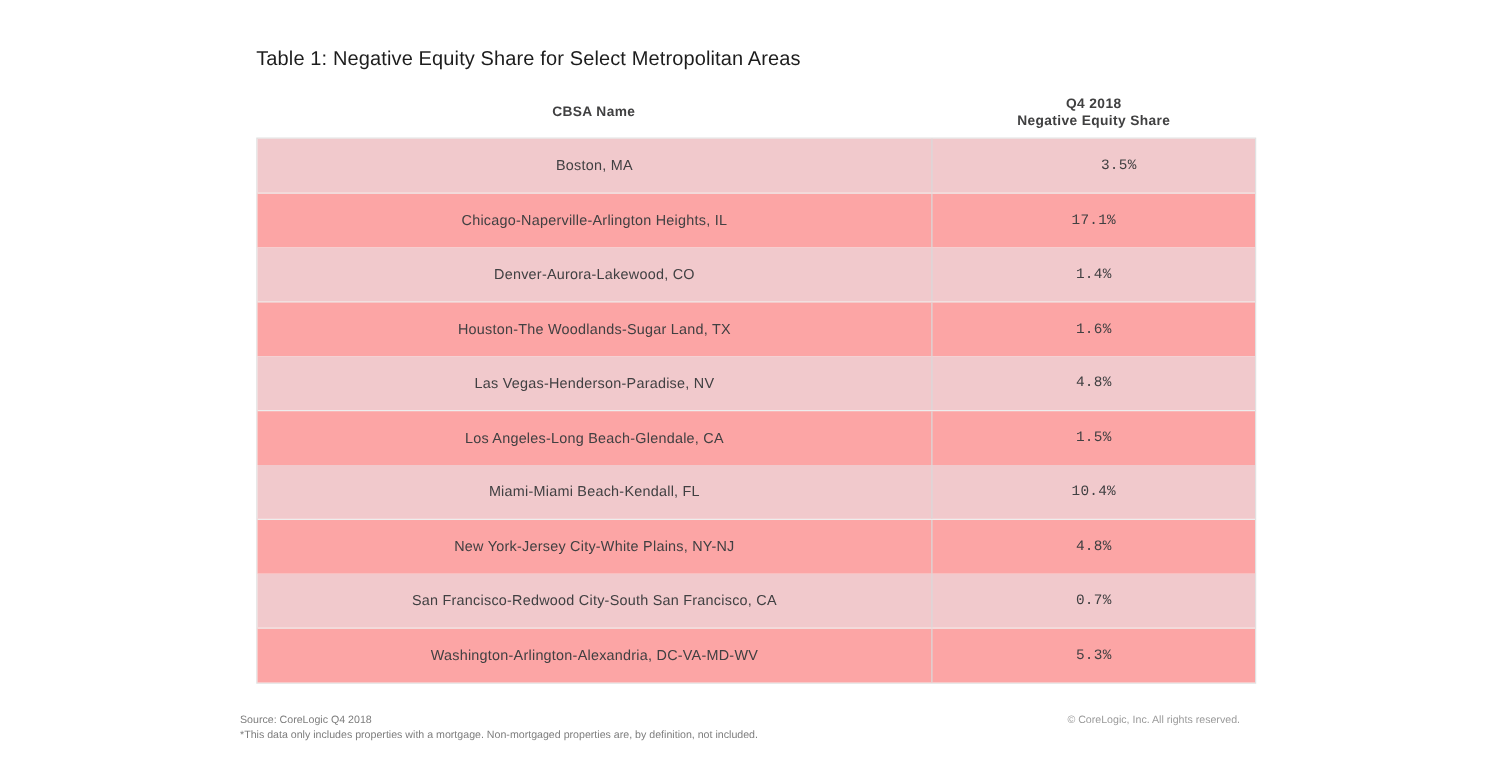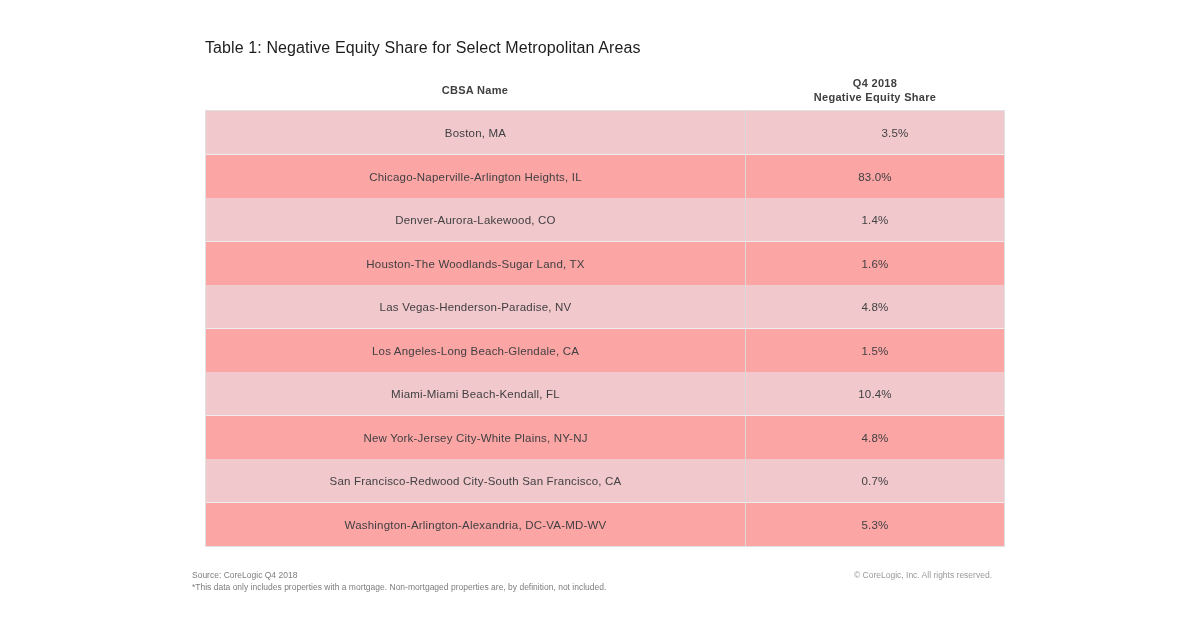--- a/index.html
+++ b/index.html
@@ -62,21 +62,21 @@
     justify-content: center;
     font-size: 11.5px;
     color: #414042;
     letter-spacing: 0.2px;
     box-sizing: border-box;
   }
   .cell-name {
     flex: 0 0 540px;
     border-right: 1px solid #d9d9d9;
   }
-  .cell-value { flex: 1; }
+  .cell-value { flex: 1; font-family: Liberation Mono, monospace; }
   .footer {
     position: absolute;
     left: 192px;
     top: 569px;
     width: 800px;
     display: flex;
     justify-content: space-between;
     align-items: flex-start;
   }
   .footer-left {
@@ -106,21 +106,21 @@
       </div>
     </div>
 
     <div class="table">
         <div class="t-row">
           <div class="cell cell-name">Boston, MA</div>
           <div class="cell cell-value">3.5%</div>
         </div>
         <div class="t-row">
           <div class="cell cell-name">Chicago-Naperville-Arlington Heights, IL</div>
-          <div class="cell cell-value">83.0%</div>
+          <div class="cell cell-value">17.1%</div>
         </div>
         <div class="t-row">
           <div class="cell cell-name">Denver-Aurora-Lakewood, CO</div>
           <div class="cell cell-value">1.4%</div>
         </div>
         <div class="t-row">
           <div class="cell cell-name">Houston-The Woodlands-Sugar Land, TX</div>
           <div class="cell cell-value">1.6%</div>
         </div>
         <div class="t-row">

